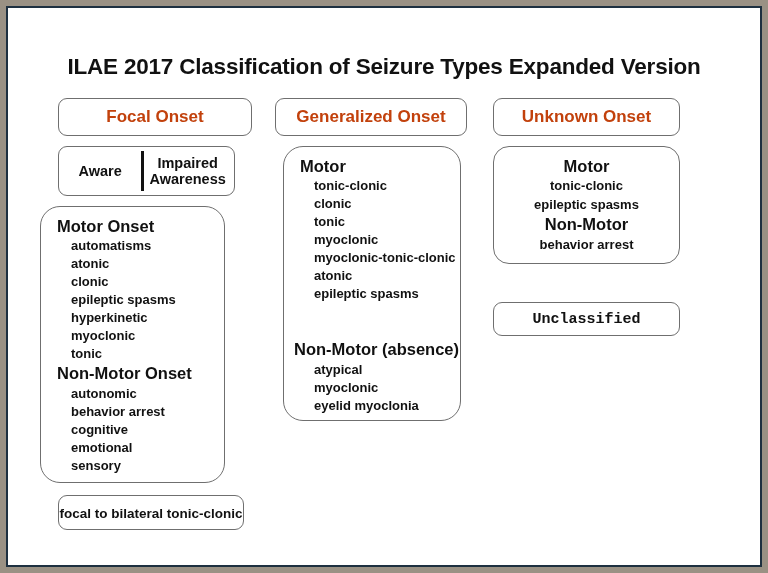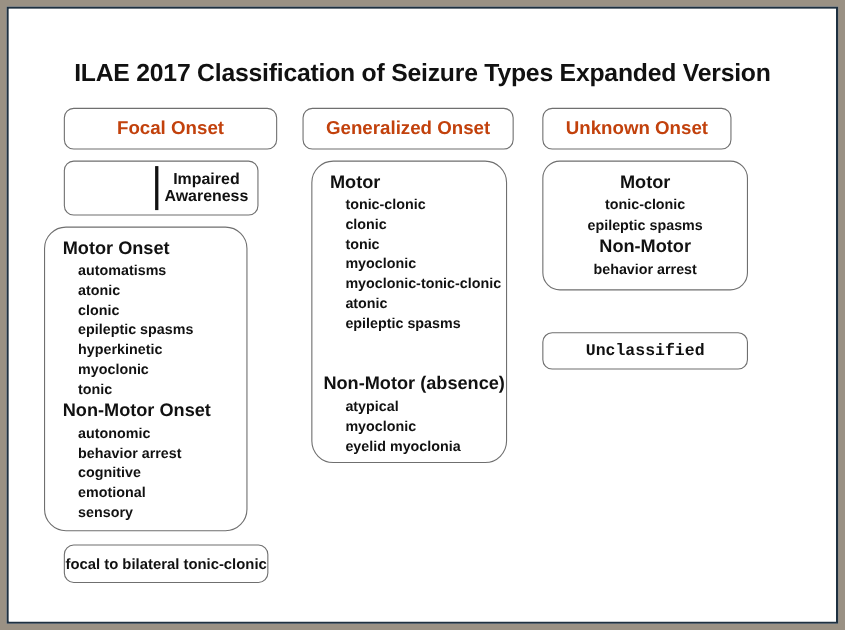--- a/index.html
+++ b/index.html
@@ -139,20 +139,21 @@
 
   <div class="page">
 
     <div class="title">ILAE 2017 Classification of Seizure Types Expanded Version</div>
 
     <div class="box" style="left:50px; top:90px; width:194px; height:38px;">
       <div class="hdr-text">Focal Onset</div>
     </div>
 
     <div class="box" style="left:50px; top:138px; width:177px; height:50px;">
+      <div class="split-left">Aware</div>
       <div class="split-divider"></div>
       <div class="split-right">Impaired Awareness</div>
     </div>
 
     <div class="box body-box lalign pad-top" style="left:32px; top:198px; width:185px; height:277px; border-radius:20px;">
       <div class="group-head">Motor Onset</div>
       <div class="item">automatisms</div>
       <div class="item">atonic</div>
       <div class="item">clonic</div>
       <div class="item">epileptic spasms</div>
@@ -185,21 +186,21 @@
       <div class="item">myoclonic-tonic-clonic</div>
       <div class="item">atonic</div>
       <div class="item">epileptic spasms</div>
 
       <div class="group-head" style="margin-left:10px;margin-top:36px;">Non-Motor (absence)</div>
       <div class="item">atypical</div>
       <div class="item">myoclonic</div>
       <div class="item">eyelid myoclonia</div>
     </div>
 
-    <div class="box" style="left:485px; top:90px; width:172px; height:38px;">
+    <div class="box" style="left:485px; top:90px; width:187px; height:38px;">
       <div class="hdr-text">Unknown Onset</div>
     </div>
 
     <div class="box body-box calign pad-top" style="left:485px; top:138px; width:187px; height:118px; border-radius:16px;">
       <div class="group-head">Motor</div>
       <div class="item">tonic-clonic</div>
       <div class="item">epileptic spasms</div>
 
       <div class="group-head">Non-Motor</div>
       <div class="item">behavior arrest</div>

